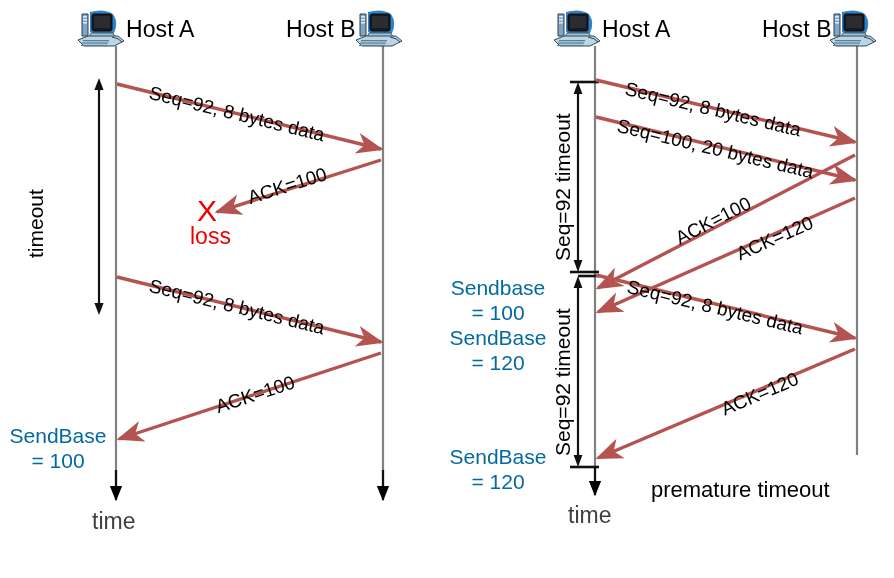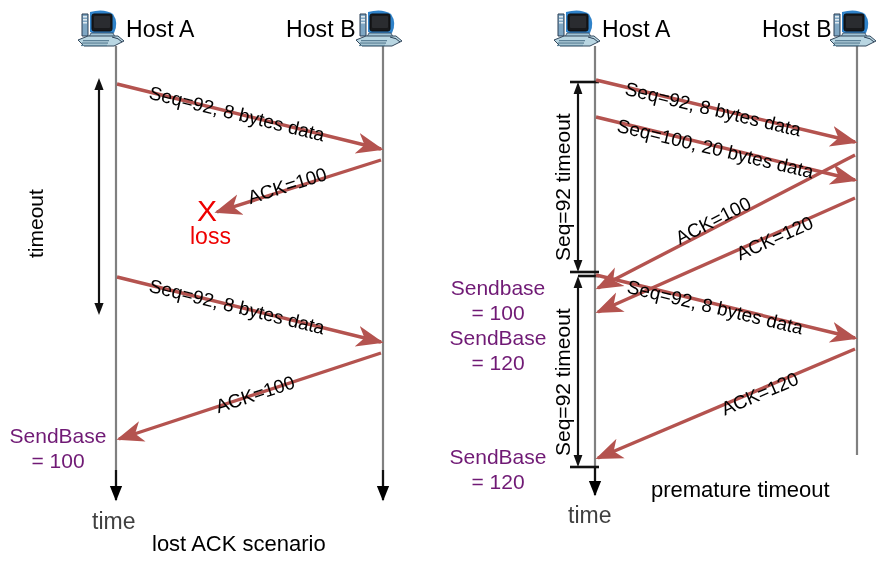--- a/index.html
+++ b/index.html
@@ -10,21 +10,21 @@
     color:#111111;
   }
   #stage{position:relative;width:894px;height:506px;background:#ffffff;}
   svg.layer{position:absolute;left:0;top:0;width:894px;height:578px;}
   .host-label{
     position:absolute;font-size:23px;color:#000;white-space:nowrap;
     letter-spacing:.1px;
   }
   .pc-icon{position:absolute;width:52px;height:46px;}
   .note{
-    position:absolute;font-size:21px;color:#701a75;white-space:nowrap;
+    position:absolute;font-size:21px;color:#0369a1;white-space:nowrap;
     line-height:25px;text-align:center;
   }
   .caption{position:absolute;font-size:22px;color:#000;white-space:nowrap;}
   .time-label{
     position:absolute;font-size:23px;color:#404040;white-space:nowrap;
   }
   .loss-label{
     position:absolute;font-size:23px;color:#ee0000;white-space:nowrap;
   }
   .xmark{
@@ -193,21 +193,20 @@
 
   <div class="xmark" style="left:197px;top:196px;">X</div>
   <div class="loss-label" style="left:190px;top:223px;text-align:center;">loss</div>
 
   <div class="note" style="left:6px;top:423px;width:104px;">
     <div>SendBase</div>
     <div>= 100</div>
   </div>
 
   <div class="time-label" style="left:92px;top:508px;">time</div>
-  <div class="caption" style="left:152px;top:531px;">lost ACK scenario</div>
 
   <div class="vlabel" style="left:551px;top:261px;">Seq=92 timeout</div>
   <div class="vlabel" style="left:551px;top:456px;">Seq=92 timeout</div>
 
   <div class="msg" style="left:628px;top:78px;transform:rotate(13.5deg);">Seq=92, 8 bytes data</div>
   <div class="msg" style="left:620px;top:115px;transform:rotate(13.5deg);">Seq=100, 20 bytes data</div>
   <div class="msg" style="left:672px;top:230px;transform:rotate(-27.3deg);">ACK=100</div>
   <div class="msg" style="left:733px;top:245px;transform:rotate(-23.9deg);">ACK=120</div>
   <div class="msg" style="left:630px;top:276px;transform:rotate(13.5deg);">Seq=92, 8 bytes data</div>
   <div class="msg" style="left:718px;top:400px;transform:rotate(-23.0deg);">ACK=120</div>

